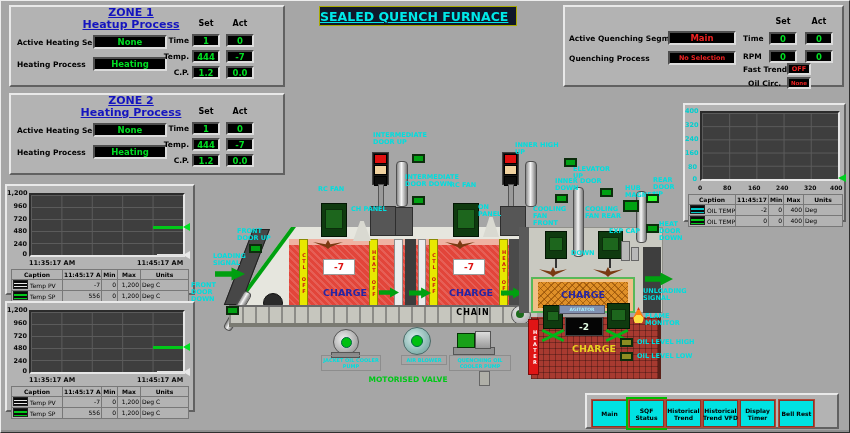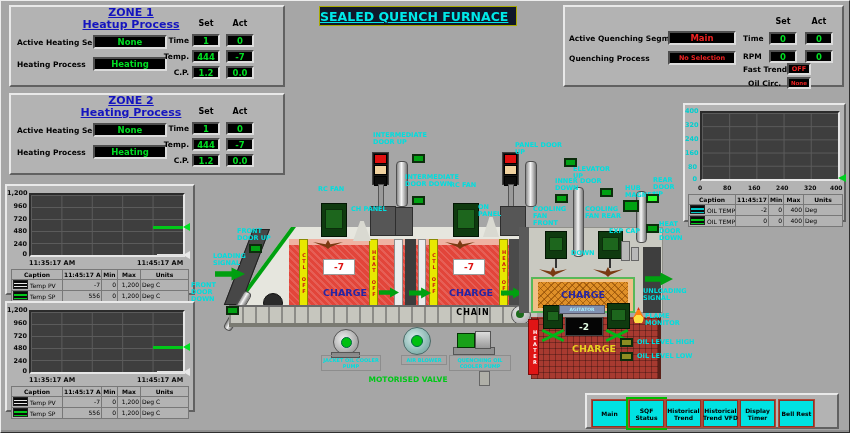--- a/index.html
+++ b/index.html
@@ -380,21 +380,21 @@
   <div class="cylabel" style="left:236px;top:227px;width:46px;">FRONT DOOR UP</div>
   <div class="cylabel" style="left:212px;top:252px;width:52px;">LOADING SIGNAL</div>
   <div class="cylabel" style="left:190px;top:281px;width:46px;">FRONT DOOR DOWN</div>
   <div class="garrow" style="left:214px;top:266px;width:30px;height:14px;"></div>
   <div class="cylabel" style="left:372px;top:131px;width:54px;">INTERMEDIATE DOOR UP</div>
   <div class="cylabel" style="left:404px;top:173px;width:56px;">INTERMEDIATE DOOR DOWN</div>
   <div class="cylabel" style="left:317px;top:185px;width:32px;">RC FAN</div>
   <div class="cylabel" style="left:449px;top:181px;width:32px;">RC FAN</div>
   <div class="cylabel" style="left:350px;top:205px;width:36px;">CH PANEL</div>
   <div class="cylabel" style="left:477px;top:203px;width:36px;">ON PANEL</div>
-  <div class="cylabel" style="left:514px;top:141px;width:48px;">PANEL DOOR UP</div>
+  <div class="cylabel" style="left:514px;top:141px;width:48px;">INNER HIGH UP</div>
   <div class="cylabel" style="left:554px;top:177px;width:52px;">INNER DOOR DOWN</div>
   <div class="cylabel" style="left:572px;top:165px;width:44px;">ELEVATOR UP</div>
   <div class="cylabel" style="left:624px;top:184px;width:42px;">HUB MAGNET</div>
   <div class="cylabel" style="left:652px;top:176px;width:30px;">REAR DOOR UP</div>
   <div class="cylabel" style="left:658px;top:220px;width:32px;">HEAT DOOR DOWN</div>
   <div class="cylabel" style="left:532px;top:205px;width:38px;">COOLING FAN FRONT</div>
   <div class="cylabel" style="left:584px;top:205px;width:36px;">COOLING FAN REAR</div>
   <div class="cylabel" style="left:608px;top:227px;width:36px;">EXP CAP</div>
   <div class="cylabel" style="left:570px;top:249px;width:44px;">DOWN</div>
   <div class="garrow" style="left:644px;top:271px;width:28px;height:14px;"></div>

